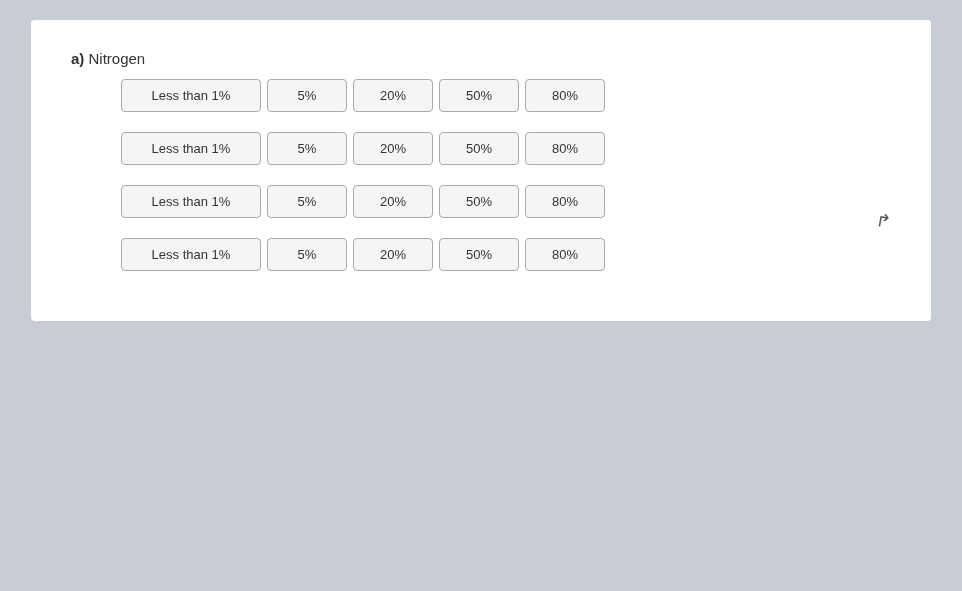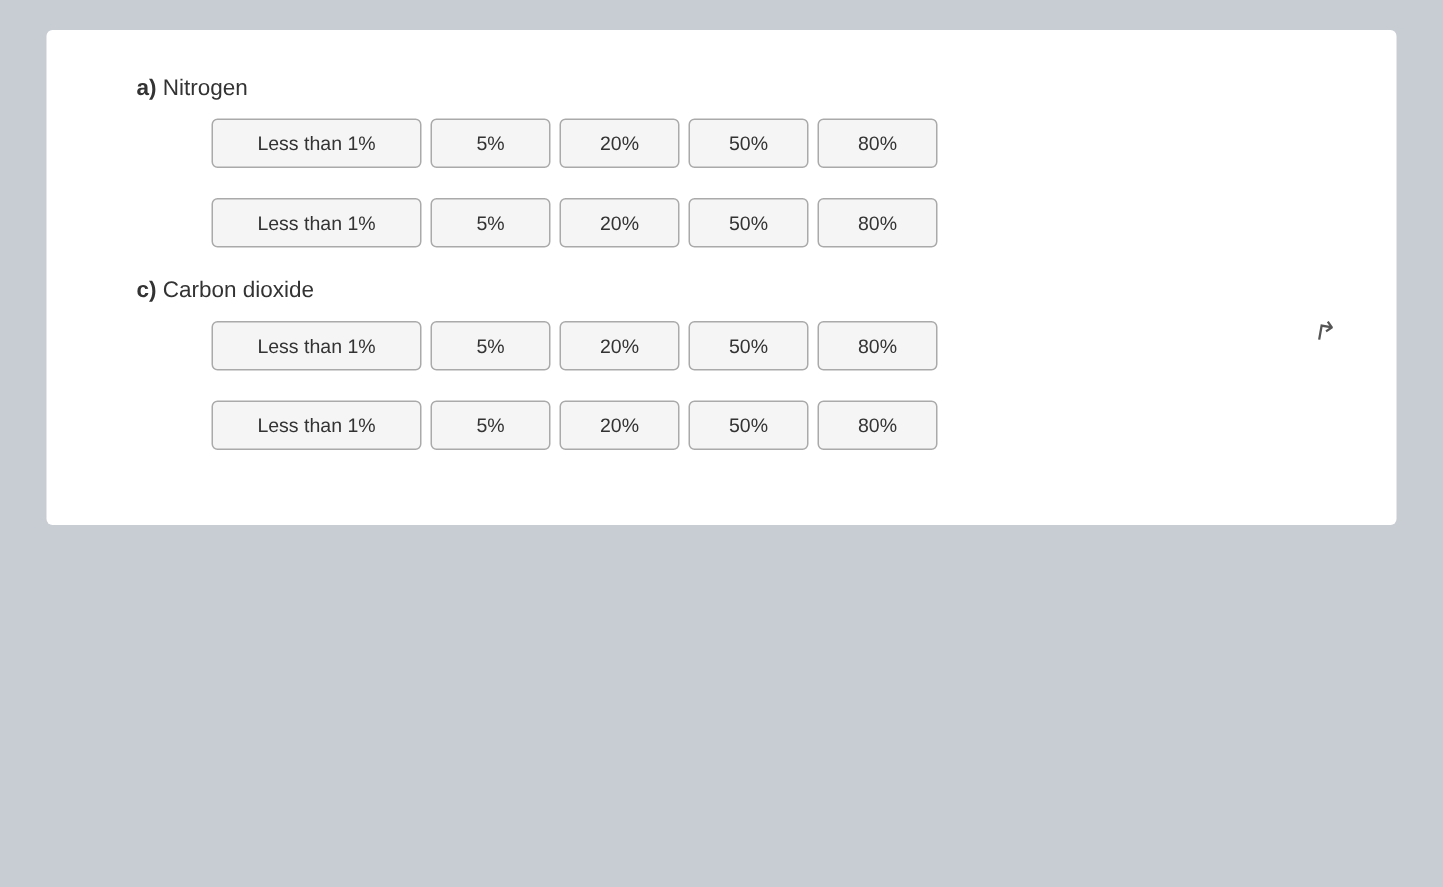--- a/index.html
+++ b/index.html
@@ -29,21 +29,20 @@
     .question-text {
       font-size: 15px;
       color: #222;
       font-style: italic;
       margin-bottom: 24px;
       font-weight: 400;
     }
 
     .question-block {
       margin-bottom: 20px;
-      margin-left: 20px;
     }
 
     .question-label {
       font-size: 15px;
       color: #333;
       margin-bottom: 12px;
       font-weight: 400;
     }
 
     .question-label .letter {
@@ -104,21 +103,20 @@
       <div class="question-block">
         <div class="options-row">
           <button class="option-btn wide">Less than 1%</button>
           <button class="option-btn narrow">5%</button>
           <button class="option-btn narrow">20%</button>
           <button class="option-btn narrow">50%</button>
           <button class="option-btn narrow">80%</button>
         </div>
       </div>
       <div class="question-block">
-        <div class="question-label"><span class="letter">c)</span>  Carbon dioxide</div>
         <div class="options-row">
           <button class="option-btn wide">Less than 1%</button>
           <button class="option-btn narrow">5%</button>
           <button class="option-btn narrow">20%</button>
           <button class="option-btn narrow">50%</button>
           <button class="option-btn narrow">80%</button>
         </div>
       </div>
       <div class="question-block">
         <div class="options-row">

